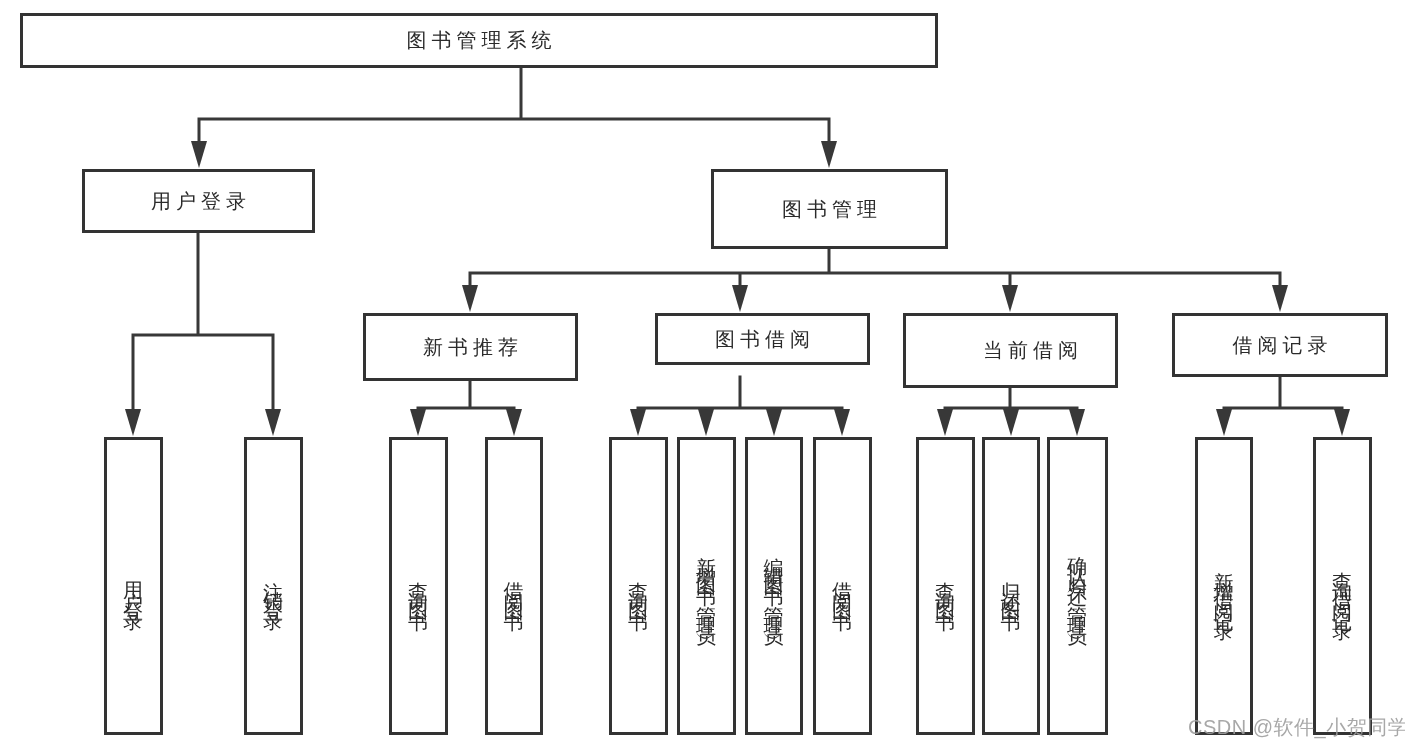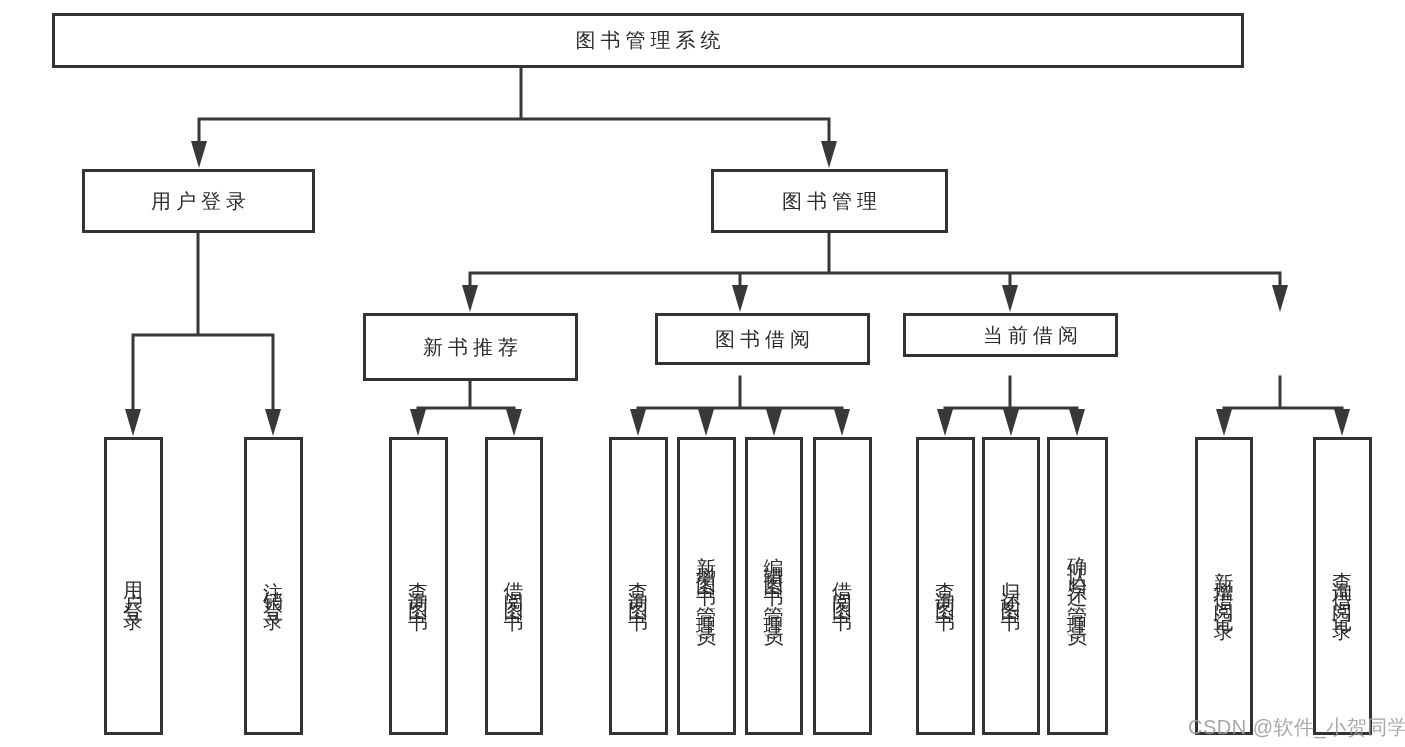--- a/index.html
+++ b/index.html
@@ -90,39 +90,42 @@
       <polygon points="766,409 782,409 774,436"></polygon>
       <polygon points="834,409 850,409 842,436"></polygon>
       <polygon points="937,409 953,409 945,436"></polygon>
       <polygon points="1003,409 1019,409 1011,436"></polygon>
       <polygon points="1069,409 1085,409 1077,436"></polygon>
       <polygon points="1216,409 1232,409 1224,436"></polygon>
       <polygon points="1334,409 1350,409 1342,436"></polygon>
     </g>
   </svg>
 
-  <div class="node hbox root" style="left:20px; top:13px; width:1192px; height:55px;margin-left:32px;">
+  <div class="node hbox root" style="left:20px; top:13px; width:918px; height:55px;">
     <span>图书管理系统</span>
   </div>
 
   <div class="node hbox" style="left:82px; top:169px; width:233px; height:64px;">
     <span>用户登录</span>
   </div>
-  <div class="node hbox" style="left:711px; top:169px; width:237px; height:64px;">
+  <div class="node hbox" style="left:711px; top:169px; width:237px; height:80px;">
     <span>图书管理</span>
   </div>
 
   <div class="node hbox" style="left:363px; top:313px; width:215px; height:68px;">
     <span>新书推荐</span>
   </div>
   <div class="node hbox" style="left:655px; top:313px; width:215px; height:52px;">
     <span>图书借阅</span>
   </div>
-  <div class="node hbox" style="left:903px; top:313px; width:215px; height:44px;padding-left:40px;">
+  <div class="node hbox" style="left:903px; top:313px; width:215px; height:75px;padding-left:40px;">
     <span>当前借阅</span>
+  </div>
+  <div class="node hbox" style="left:1172px; top:313px; width:216px; height:64px;">
+    <span>借阅记录</span>
   </div>
 
   <div class="node vbox" style="left:104px; top:437px; width:59px; height:298px;">
     <span>用户登录</span>
   </div>
   <div class="node vbox" style="left:244px; top:437px; width:59px; height:298px;">
     <span>注销登录</span>
   </div>
 
   <div class="node vbox" style="left:389px; top:437px; width:59px; height:298px;">

